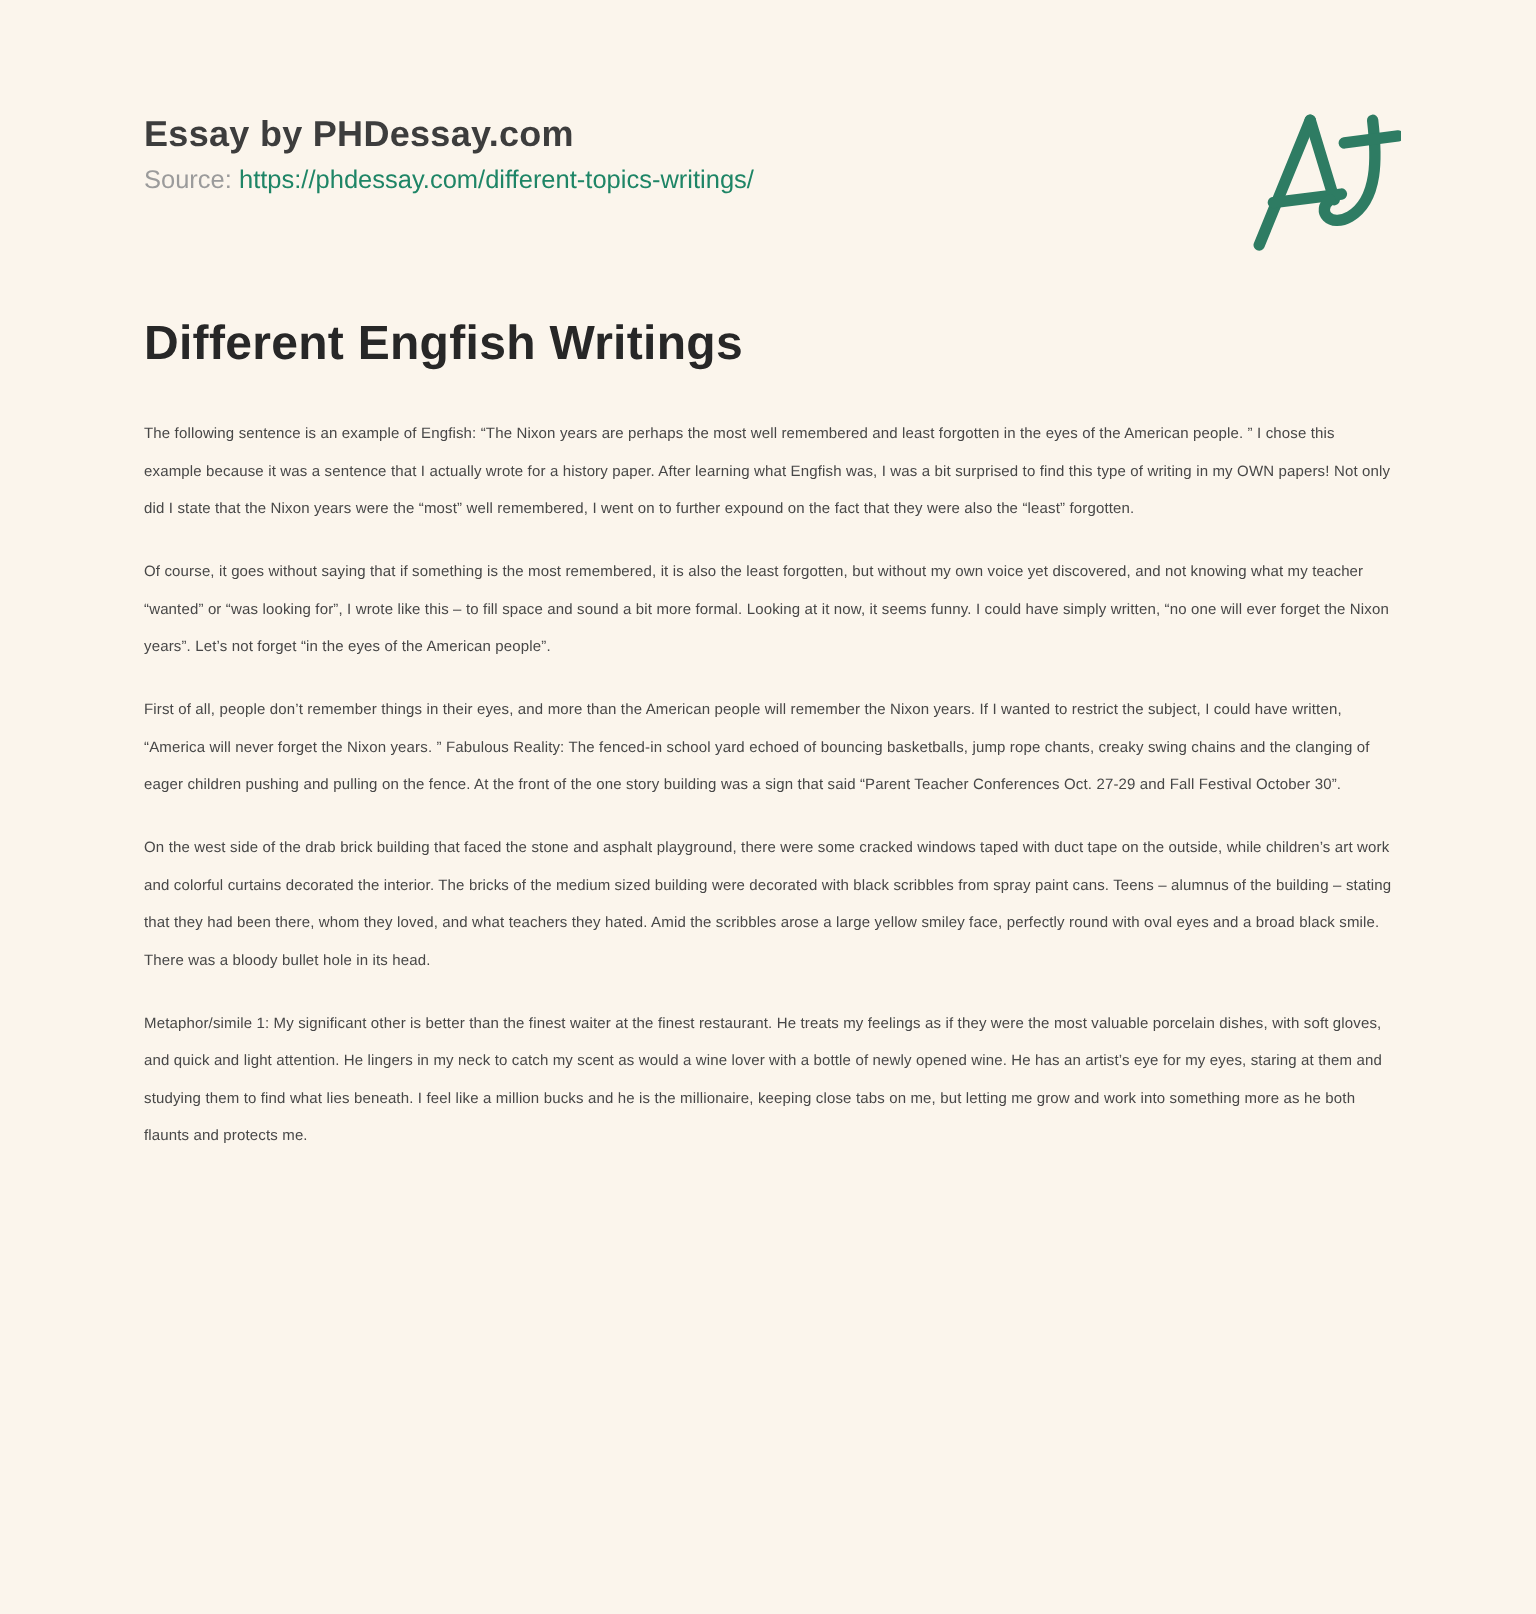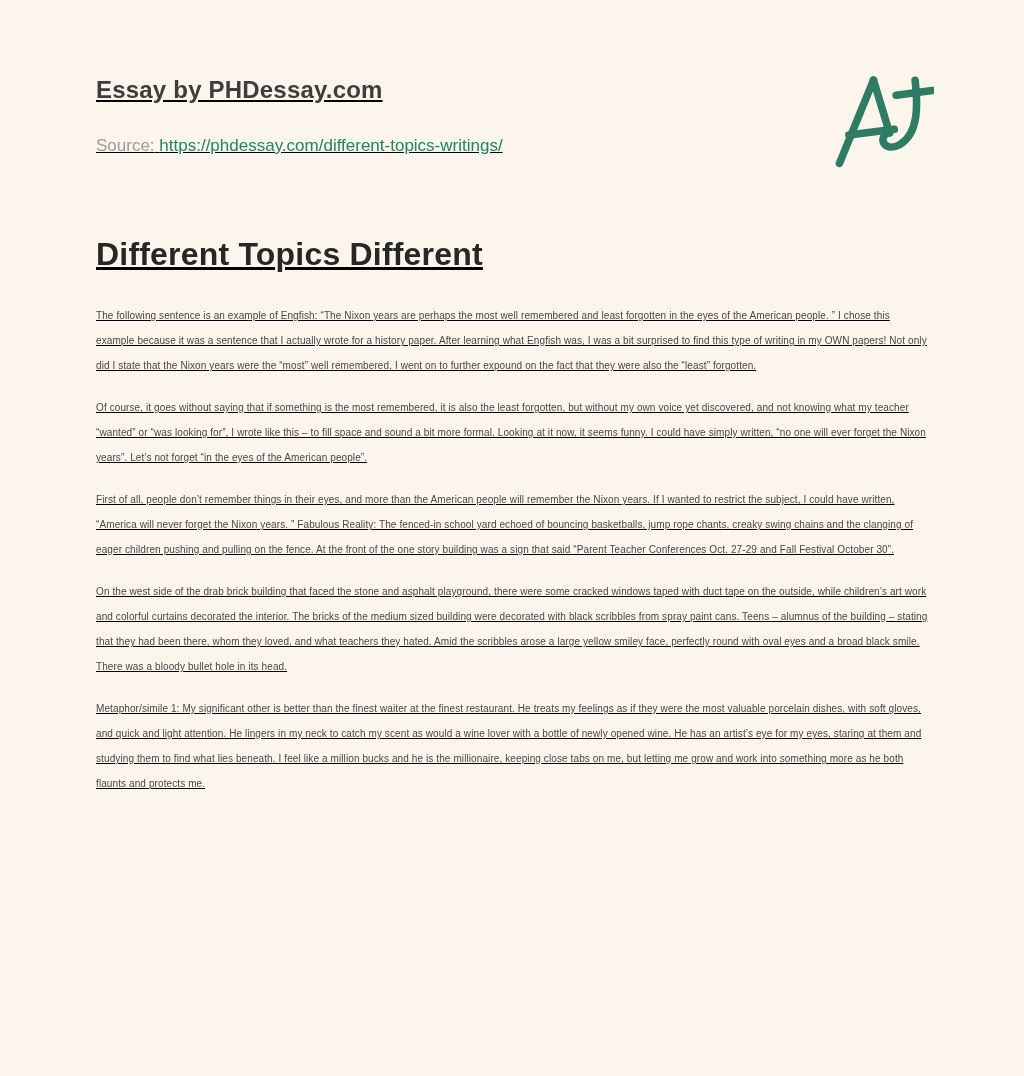--- a/index.html
+++ b/index.html
@@ -11,33 +11,32 @@
   body {
     background: #FBF5EC;
     font-family: "Liberation Sans", sans-serif;
     -webkit-font-smoothing: antialiased;
   }
   .page {
     position: relative;
     width: 1024px;
     height: 894px;
     padding: 76px 96px 0 96px;
-    text-decoration: underline;
   }
   .doc-header {
     position: relative;
   }
   .doc-title {
     font-size: 24px;
     font-weight: 700;
     color: #3D3D3D;
     letter-spacing: 0.2px;
   }
   .source-line {
-    margin-top: 32px;
+    margin-top: 6px;
     font-size: 17px;
     color: #9B9B9B;
   }
   .source-line a {
     color: #1E8566;
     text-decoration: none;
   }
   .logo {
     position: absolute;
     top: -12px;
@@ -87,21 +86,21 @@
 
         <path d="M20 74 L68 68" stroke="#2E7C63" stroke-width="8" stroke-linecap="round"></path>
 
         <path d="M90 16 C 93 42, 94 72, 74 84 C 60 92, 50 80, 60 72" stroke="#2E7C63" stroke-width="8" stroke-linecap="round"></path>
 
         <path d="M70 32 L108 27" stroke="#2E7C63" stroke-width="8" stroke-linecap="round"></path>
       </svg>
     </span>
   </div>
 
-  <h1 class="essay-title">Different Topics Different</h1>
+  <h1 class="essay-title">Different Engfish Writings</h1>
 
   <div class="essay-body">
     <p>The following sentence is an example of Engfish: “The Nixon years are perhaps the most well remembered and least forgotten in the eyes of the American people. ” I chose this example because it was a sentence that I actually wrote for a history paper. After learning what Engfish was, I was a bit surprised to find this type of writing in my OWN papers! Not only did I state that the Nixon years were the “most” well remembered, I went on to further expound on the fact that they were also the “least” forgotten.</p>
     <p>Of course, it goes without saying that if something is the most remembered, it is also the least forgotten, but without my own voice yet discovered, and not knowing what my teacher “wanted” or “was looking for”, I wrote like this – to fill space and sound a bit more formal. Looking at it now, it seems funny. I could have simply written, “no one will ever forget the Nixon years”. Let’s not forget “in the eyes of the American people”.</p>
     <p>First of all, people don’t remember things in their eyes, and more than the American people will remember the Nixon years. If I wanted to restrict the subject, I could have written, “America will never forget the Nixon years. ” Fabulous Reality: The fenced-in school yard echoed of bouncing basketballs, jump rope chants, creaky swing chains and the clanging of eager children pushing and pulling on the fence. At the front of the one story building was a sign that said “Parent Teacher Conferences Oct. 27-29 and Fall Festival October 30”.</p>
     <p>On the west side of the drab brick building that faced the stone and asphalt playground, there were some cracked windows taped with duct tape on the outside, while children’s art work and colorful curtains decorated the interior. The bricks of the medium sized building were decorated with black scribbles from spray paint cans. Teens – alumnus of the building – stating that they had been there, whom they loved, and what teachers they hated. Amid the scribbles arose a large yellow smiley face, perfectly round with oval eyes and a broad black smile. There was a bloody bullet hole in its head.</p>
     <p>Metaphor/simile 1: My significant other is better than the finest waiter at the finest restaurant. He treats my feelings as if they were the most valuable porcelain dishes, with soft gloves, and quick and light attention. He lingers in my neck to catch my scent as would a wine lover with a bottle of newly opened wine. He has an artist’s eye for my eyes, staring at them and studying them to find what lies beneath. I feel like a million bucks and he is the millionaire, keeping close tabs on me, but letting me grow and work into something more as he both flaunts and protects me.</p>
   </div>
 
 </div>

